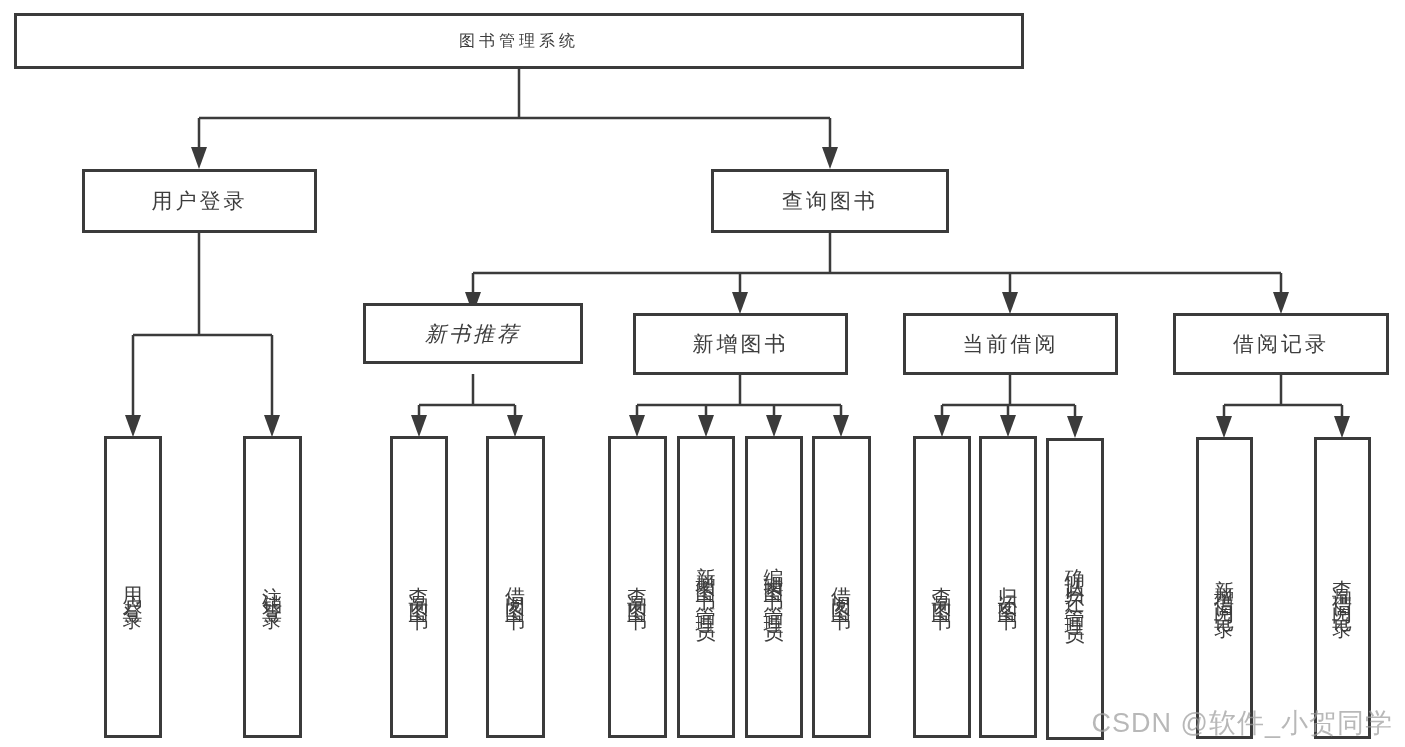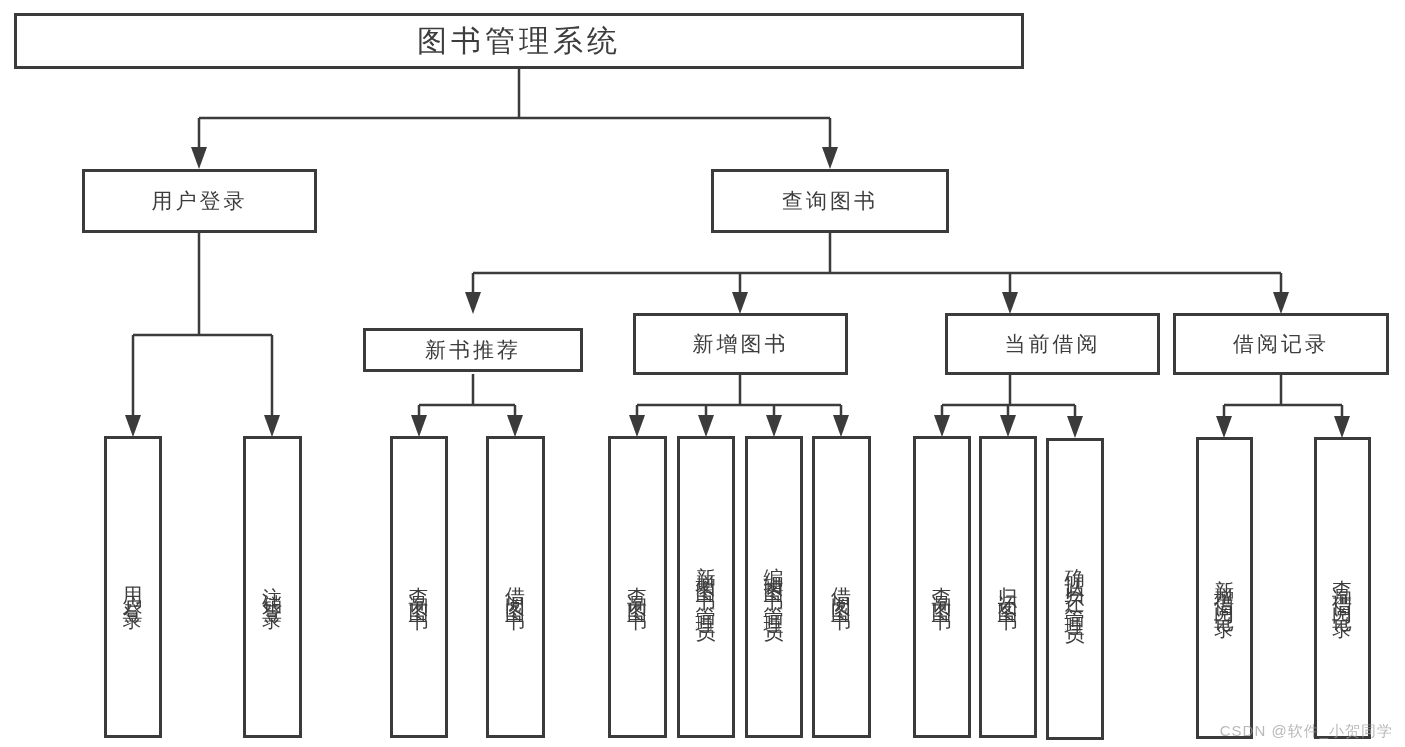--- a/index.html
+++ b/index.html
@@ -34,21 +34,21 @@
     justify-content: center;
     z-index: 2;
   }
   .hbox span {
     font-size: 21px;
     letter-spacing: 3px;
     white-space: nowrap;
     color: #3d3d3d;
   }
   .root-box span {
-    font-size: 30px;
+    font-size: 16px;
     letter-spacing: 4px;
   }
   .vbox {
     position: absolute;
     box-sizing: border-box;
     border: 3px solid #3b3b3b;
     background: #ffffff;
     display: flex;
     align-items: center;
     justify-content: center;
@@ -59,21 +59,21 @@
   .vbox span {
     font-size: 20px;
     letter-spacing: 8px;
     color: #3d3d3d;
     line-height: 1;
   }
   .watermark {
     position: absolute;
     right: 12px;
     bottom: 6px;
-    font-size: 15px;
+    font-size: 27px;
     color: #9e9e9e;
     opacity: 0.72;
     letter-spacing: 1px;
     z-index: 5;
     white-space: nowrap;
   }
 </style>
 </head>
 <body>
 
@@ -114,27 +114,27 @@
     <span>图书管理系统</span>
   </div>
 
   <div class="hbox" style="left:82px; top:169px; width:235px; height:64px;">
     <span>用户登录</span>
   </div>
   <div class="hbox" style="left:711px; top:169px; width:238px; height:64px;">
     <span>查询图书</span>
   </div>
 
-  <div class="hbox" style="left:363px; top:328px; width:220px; height:44px;">
+  <div class="hbox" style="left:363px; top:303px; width:220px; height:61px;font-style:italic;">
     <span>新书推荐</span>
   </div>
   <div class="hbox" style="left:633px; top:313px; width:215px; height:62px;">
     <span>新增图书</span>
   </div>
-  <div class="hbox" style="left:903px; top:313px; width:215px; height:62px;margin-left:42px;">
+  <div class="hbox" style="left:903px; top:313px; width:215px; height:62px;">
     <span>当前借阅</span>
   </div>
   <div class="hbox" style="left:1173px; top:313px; width:216px; height:62px;">
     <span>借阅记录</span>
   </div>
 
   <div class="vbox" style="left:104px; top:436px; width:58px; height:302px;">
     <span>用户登录</span>
   </div>
   <div class="vbox" style="left:243px; top:436px; width:59px; height:302px;">

